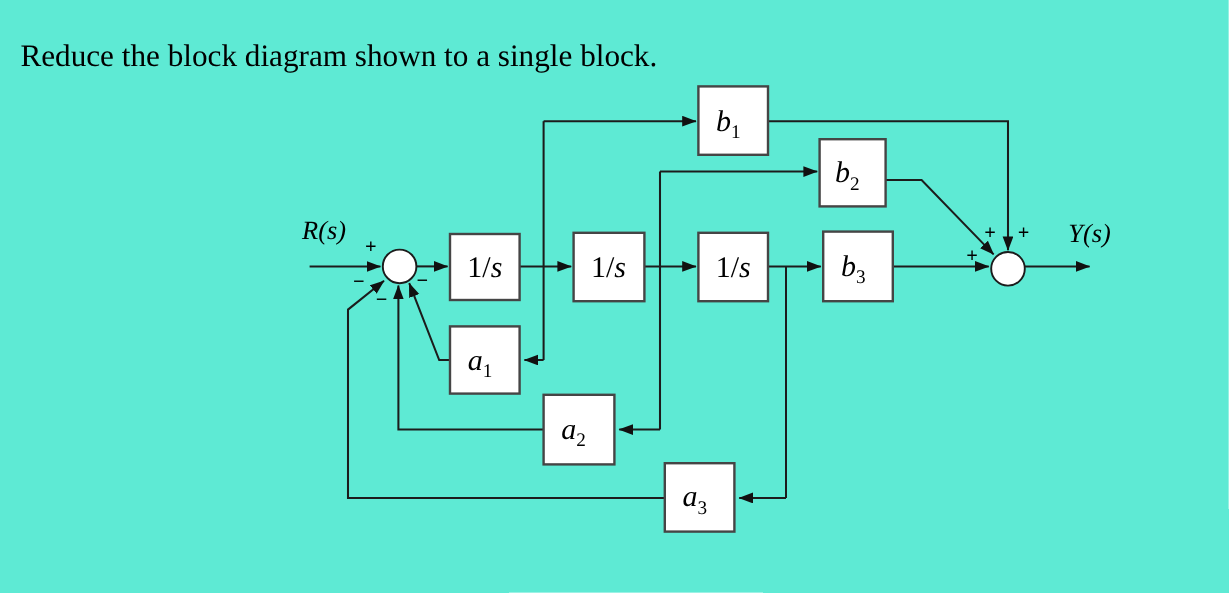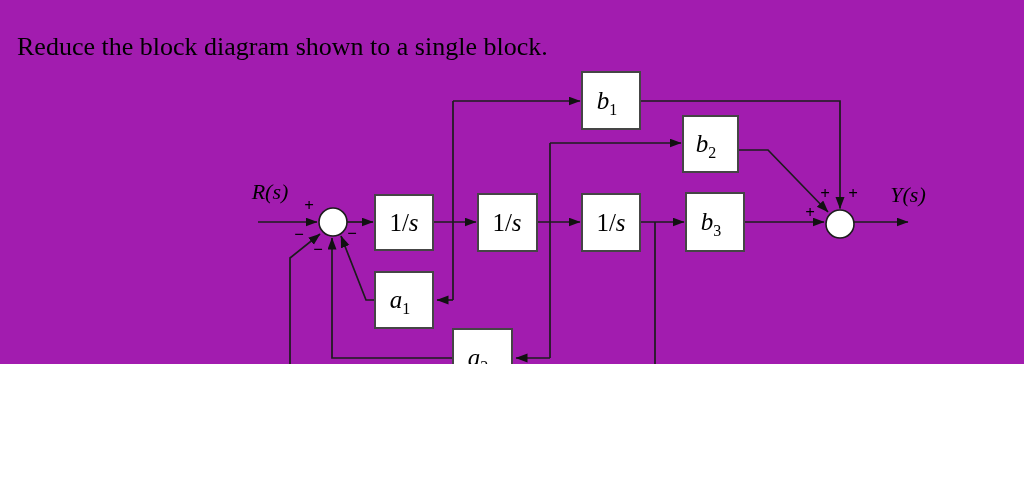--- a/index.html
+++ b/index.html
@@ -1,20 +1,20 @@
 <!DOCTYPE html>
 <html><head>
 <meta charset="utf-8">
 <style>
   html, body { margin: 0; padding: 0; background: #fff; }
   .page {
     position: relative;
     width: 1024px;
-    height: 364px;
-    background: #a21caf;
+    height: 494px;
+    background: #5eead4;
     overflow: hidden;
   }
   svg { display: block; }
   svg text {
     font-family: "Liberation Serif", "DejaVu Serif", serif;
     fill: #000;
   }
   .t-title  { font-size: 26px; }
   .t-sig    { font-size: 22px; font-style: italic; }
   .t-block  { font-size: 25px; }

